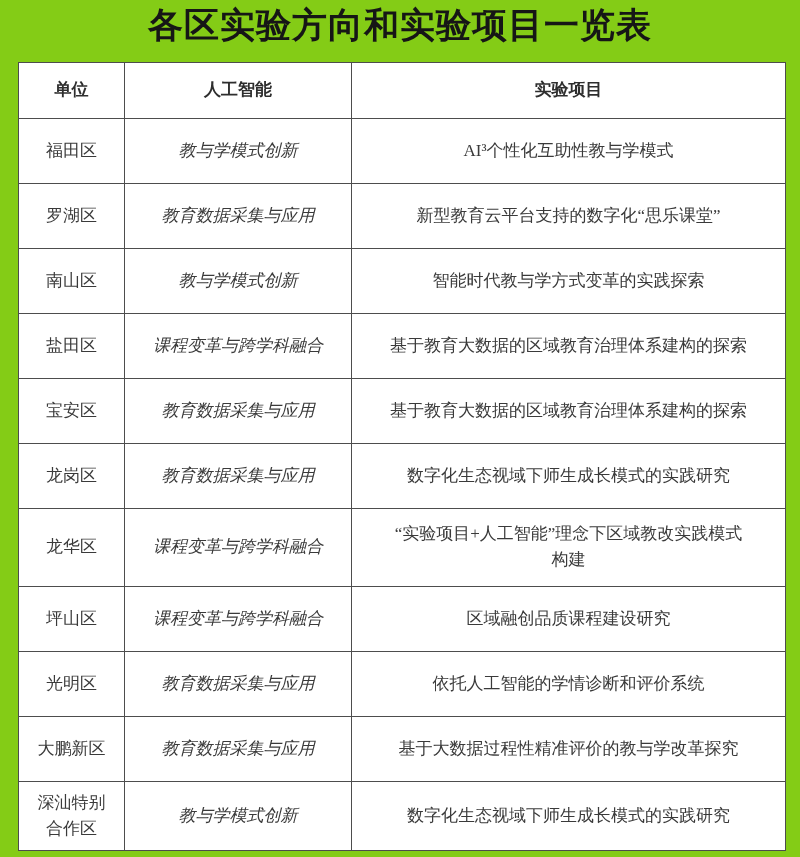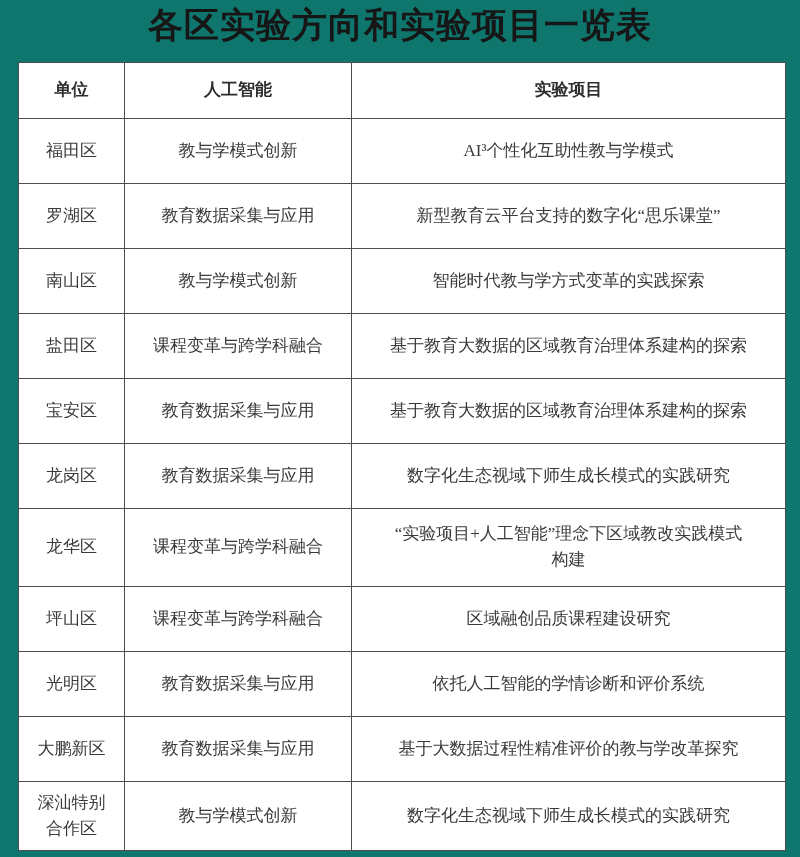--- a/index.html
+++ b/index.html
@@ -5,21 +5,21 @@
   * { margin: 0; padding: 0; box-sizing: border-box; }
   html, body {
     width: 800px;
     background: #ffffff;
     font-family: "Liberation Serif", "DejaVu Serif", serif;
     color: #3a3a3a;
   }
   .page {
     width: 800px;
     height: 857px;
-    background: #0f766e;
+    background: #84cc16;
     overflow: hidden;
   }
   .title {
     text-align: center;
     font-size: 35px;
     font-weight: 700;
     color: #161616;
     letter-spacing: 1px;
     margin-top: 5px;
     line-height: 1.2;
@@ -43,21 +43,21 @@
     color: #3a3a3a;
     word-break: break-all;
   }
   .main-table th {
     font-weight: 700;
     color: #2e2e2e;
     height: 56px;
   }
   .main-table td { height: 65px; }
   .main-table td:nth-child(1) { padding: 8px 14px; }
-  .main-table td:nth-child(2) { padding: 4px 10px; }
+  .main-table td:nth-child(2) { padding: 4px 10px; font-style: italic; }
   .main-table td:nth-child(3) { padding: 12px 35px; }
 </style>
 </head>
 <body>
 
 <div class="page">
   <h1 class="title">各区实验方向和实验项目一览表</h1>
 
   <table class="main-table">
     <colgroup>

